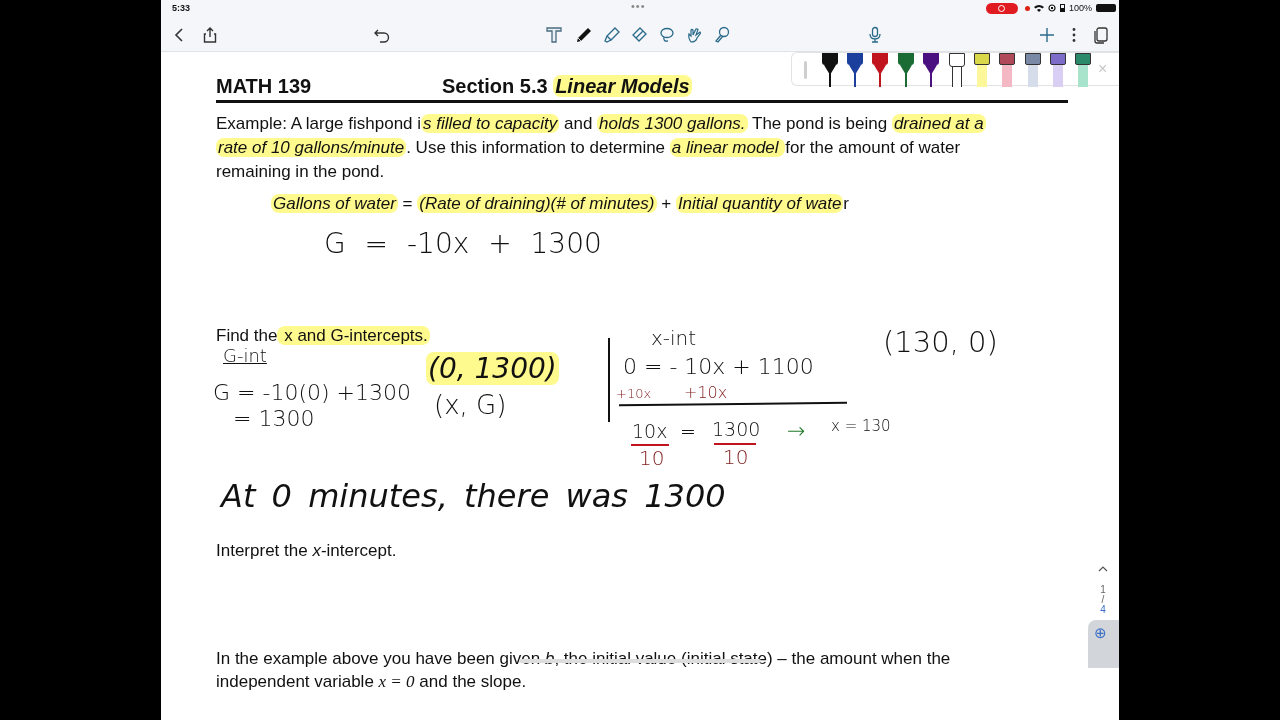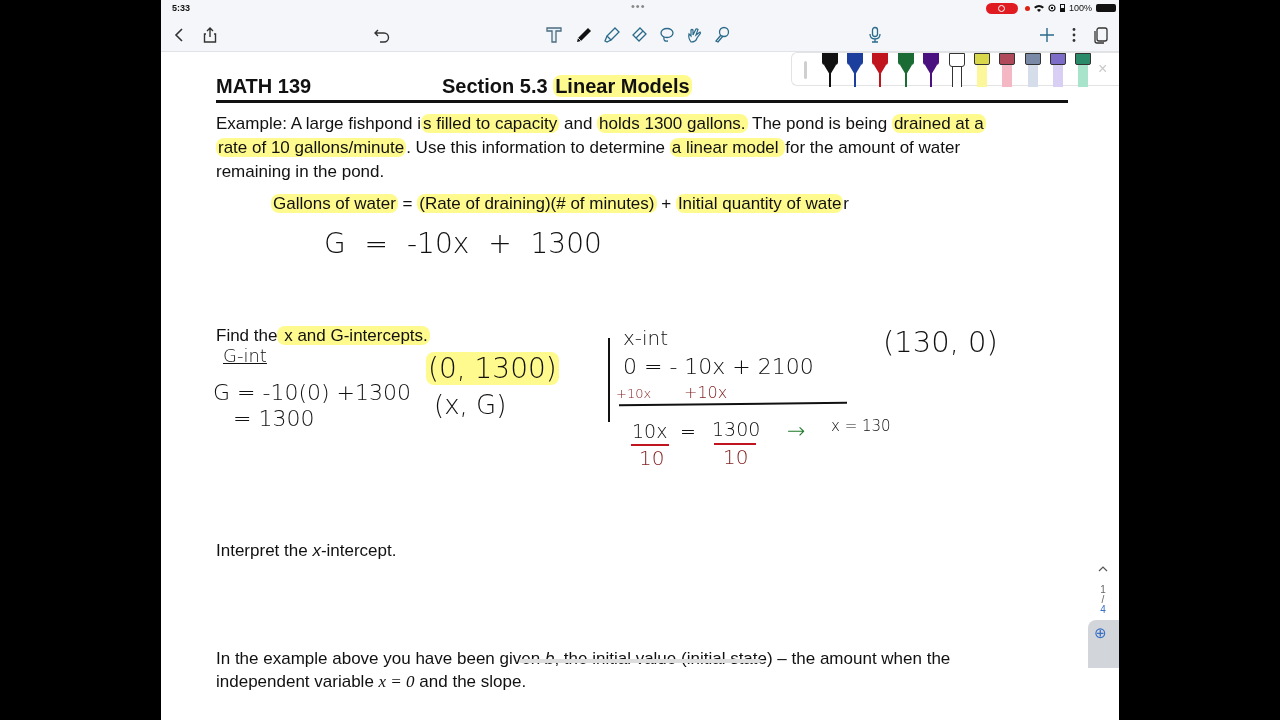--- a/index.html
+++ b/index.html
@@ -29,21 +29,21 @@
   .pen { position: absolute; top: 0; width: 16px; height: 34px; cursor: pointer; }
   .pen .body { position: absolute; left: 0; top: 0; width: 16px; height: 12px; border-radius: 0 0 3px 3px; }
   .pen .tip { position: absolute; left: 2px; top: 12px; width: 0; height: 0; border-left: 6px solid transparent; border-right: 6px solid transparent; border-top: 10px solid #777; }
   .pen .line { position: absolute; left: 7px; top: 20px; width: 2px; height: 14px; }
   .marker .body { border-radius: 0 0 2px 2px; border: 1.5px solid #333; }
   .marker .glow { position: absolute; left: 3px; top: 12px; width: 10px; height: 22px; }
   .palette .close { position: absolute; left: 306px; top: 7px; font-size: 16px; color: #c8c8c8; cursor: pointer; }
 
   
   .doc { position: absolute; left: 0; top: 52px; width: 998px; height: 668px; }
-  .hl { background: rgba(255,248,80,0.65); border-radius: 8px; padding: 0 2px; }
+  .hl { background: rgba(255,248,80,0.65); border-radius: 8px; padding: 0 2px; font-style: italic; }
   .t { position: absolute; font-family: "Liberation Sans", sans-serif; color: #111; white-space: nowrap; }
   .header-l { left: 55px; top: 23px; font-size: 20px; font-weight: bold; }
   .header-r { left: 281px; top: 23px; font-size: 20px; font-weight: bold; }
   .rule { position: absolute; left: 55px; top: 48px; width: 852px; height: 3px; background: #111; }
   .body-text { font-size: 17px; line-height: 23.5px; }
   .handwrite { font-family: "DejaVu Sans", sans-serif; color: #111; position: absolute; white-space: nowrap; font-weight: 300; }
   .red { color: #7f1d1d; }
   .green { color: #1f7a2a; }
 
   .scroll-ind { position: absolute; left: 930px; top: 512px; width: 24px; text-align: center; font-size: 10px; color: #666; }
@@ -187,36 +187,37 @@
     </div>
 
     <div class="handwrite" style="left:62px; top:293px; font-size:18px; text-decoration:underline;">G-int</div>
     <div class="handwrite" style="left:52px; top:328px; font-size:22px;">G = -10(0) +1300</div>
     <div class="handwrite" style="left:72px; top:354px; font-size:22px;">= 1300</div>
     <div class="handwrite" style="left:265px; top:300px; font-size:28px;"><span class="hl">(0, 1300)</span></div>
     <div class="handwrite" style="left:273px; top:338px; font-size:26px;">(x, G)</div>
 
 
     <div style="position:absolute; left:447px; top:286px; width:2px; height:84px; background:#111;"></div>
-    <div class="handwrite" style="left:462px; top:274px; font-size:20px;">x-int</div>
-    <div class="handwrite" style="left:462px; top:302px; font-size:22px;">0 = - 10x + 2100</div>
+    <div class="handwrite" style="left:490px; top:274px; font-size:20px;">x-int</div>
+    <div class="handwrite" style="left:462px; top:302px; font-size:22px;">0 = - 10x + 1100</div>
     <div class="handwrite red" style="left:455px; top:334px; font-size:13px;">+10x</div>
     <div class="handwrite red" style="left:523px; top:331px; font-size:16px;">+10x</div>
     <div style="position:absolute; left:458px; top:351px; width:228px; height:2px; background:#111; transform:rotate(-0.6deg);"></div>
     <div class="handwrite" style="left:471px; top:368px; font-size:19px;">10x</div>
     <div class="handwrite" style="left:519px; top:368px; font-size:19px;">=</div>
     <div class="handwrite" style="left:551px; top:366px; font-size:19px;">1300</div>
     <div style="position:absolute; left:470px; top:392px; width:38px; height:2px; background:#c0141e;"></div>
     <div style="position:absolute; left:553px; top:391px; width:42px; height:2px; background:#c0141e;"></div>
     <div class="handwrite red" style="left:478px; top:394px; font-size:20px;">10</div>
     <div class="handwrite red" style="left:562px; top:393px; font-size:20px;">10</div>
     <div class="handwrite green" style="left:626px; top:366px; font-size:22px;">→</div>
     <div class="handwrite" style="left:670px; top:365px; font-size:15px;">x = 130</div>
     <div class="handwrite" style="left:722px; top:273px; font-size:29px;">(130, 0)</div>
 
+    <div class="handwrite" style="left:60px; top:425px; font-size:32px; font-style:italic; word-spacing:6px;">At 0 minutes, there was 1300</div>
 
     <div class="t body-text" style="left:55px; top:487px;">
       <span>Interpret the </span><i>x</i><span>-intercept.</span>
     </div>
 
     <div class="t body-text" style="left:55px; top:595px;">
       <span>In the example above you have been given </span><i>b</i><span>, the initial value (initial state) – the amount when the</span>
     </div>
     <div class="t body-text" style="left:55px; top:618px;">
       <span>independent variable </span><i style="font-family:'Liberation Serif', serif;">x = 0</i><span> and the slope.</span>

